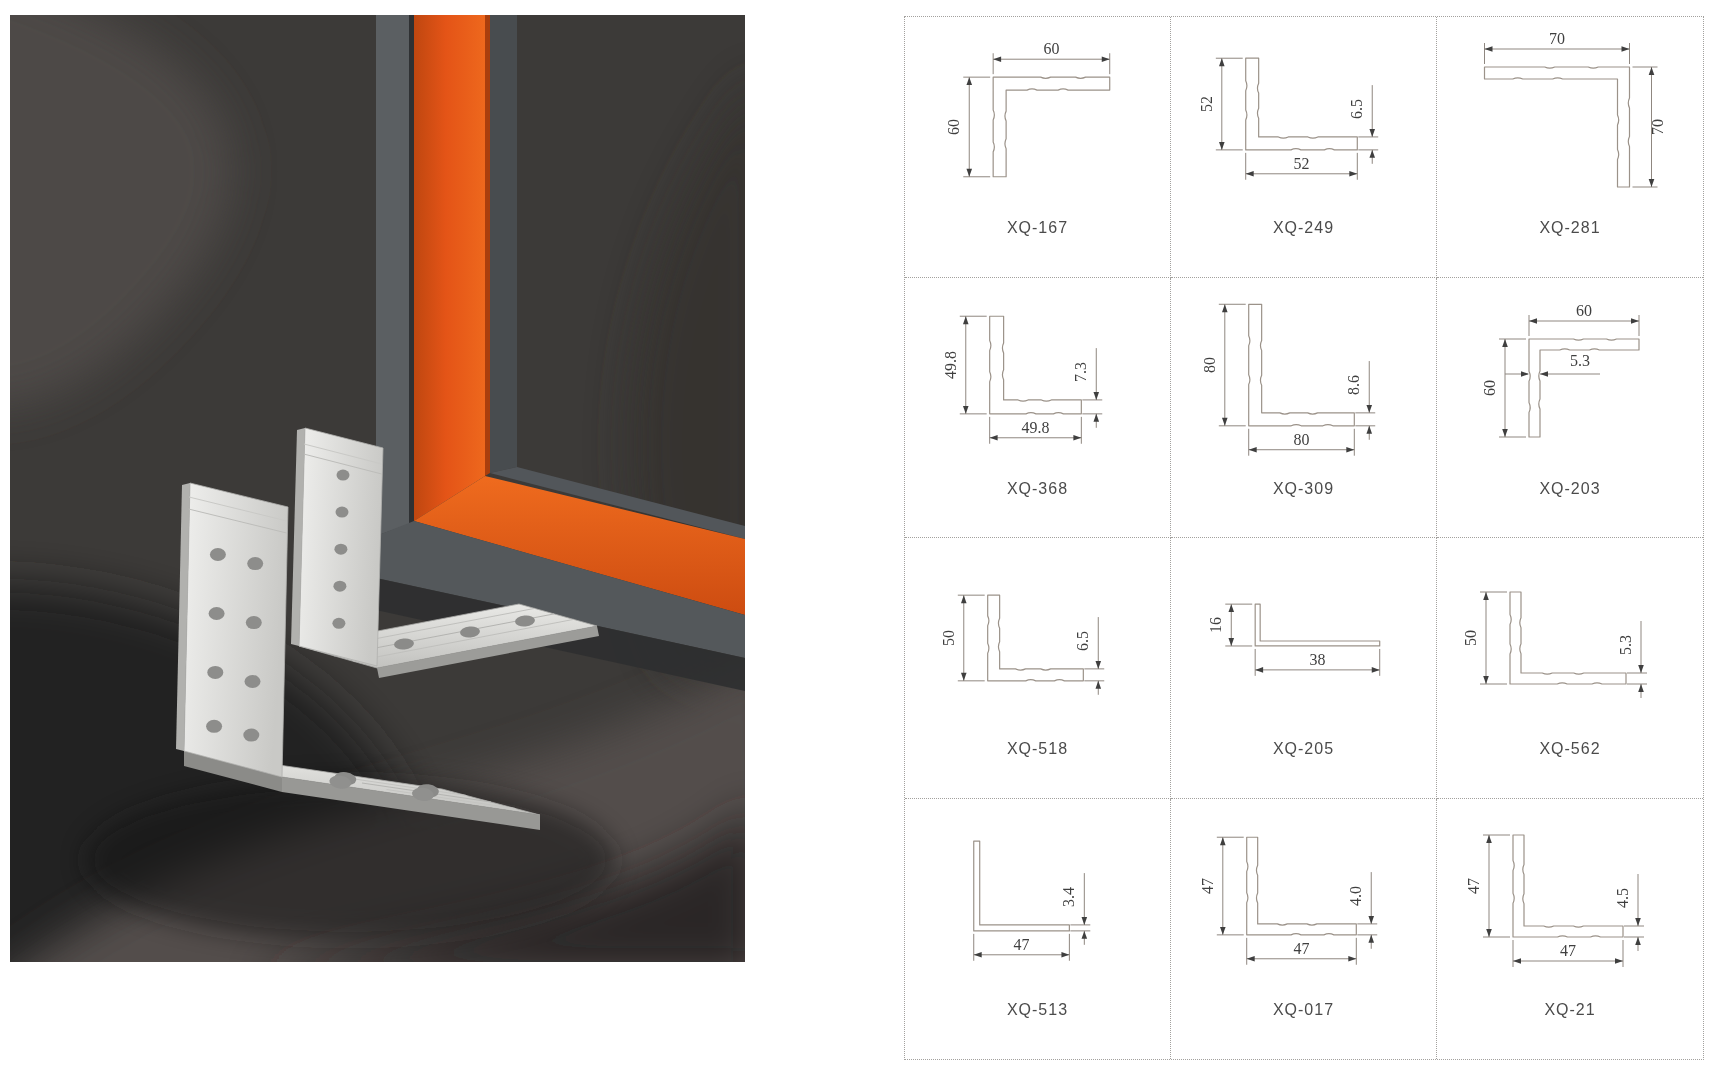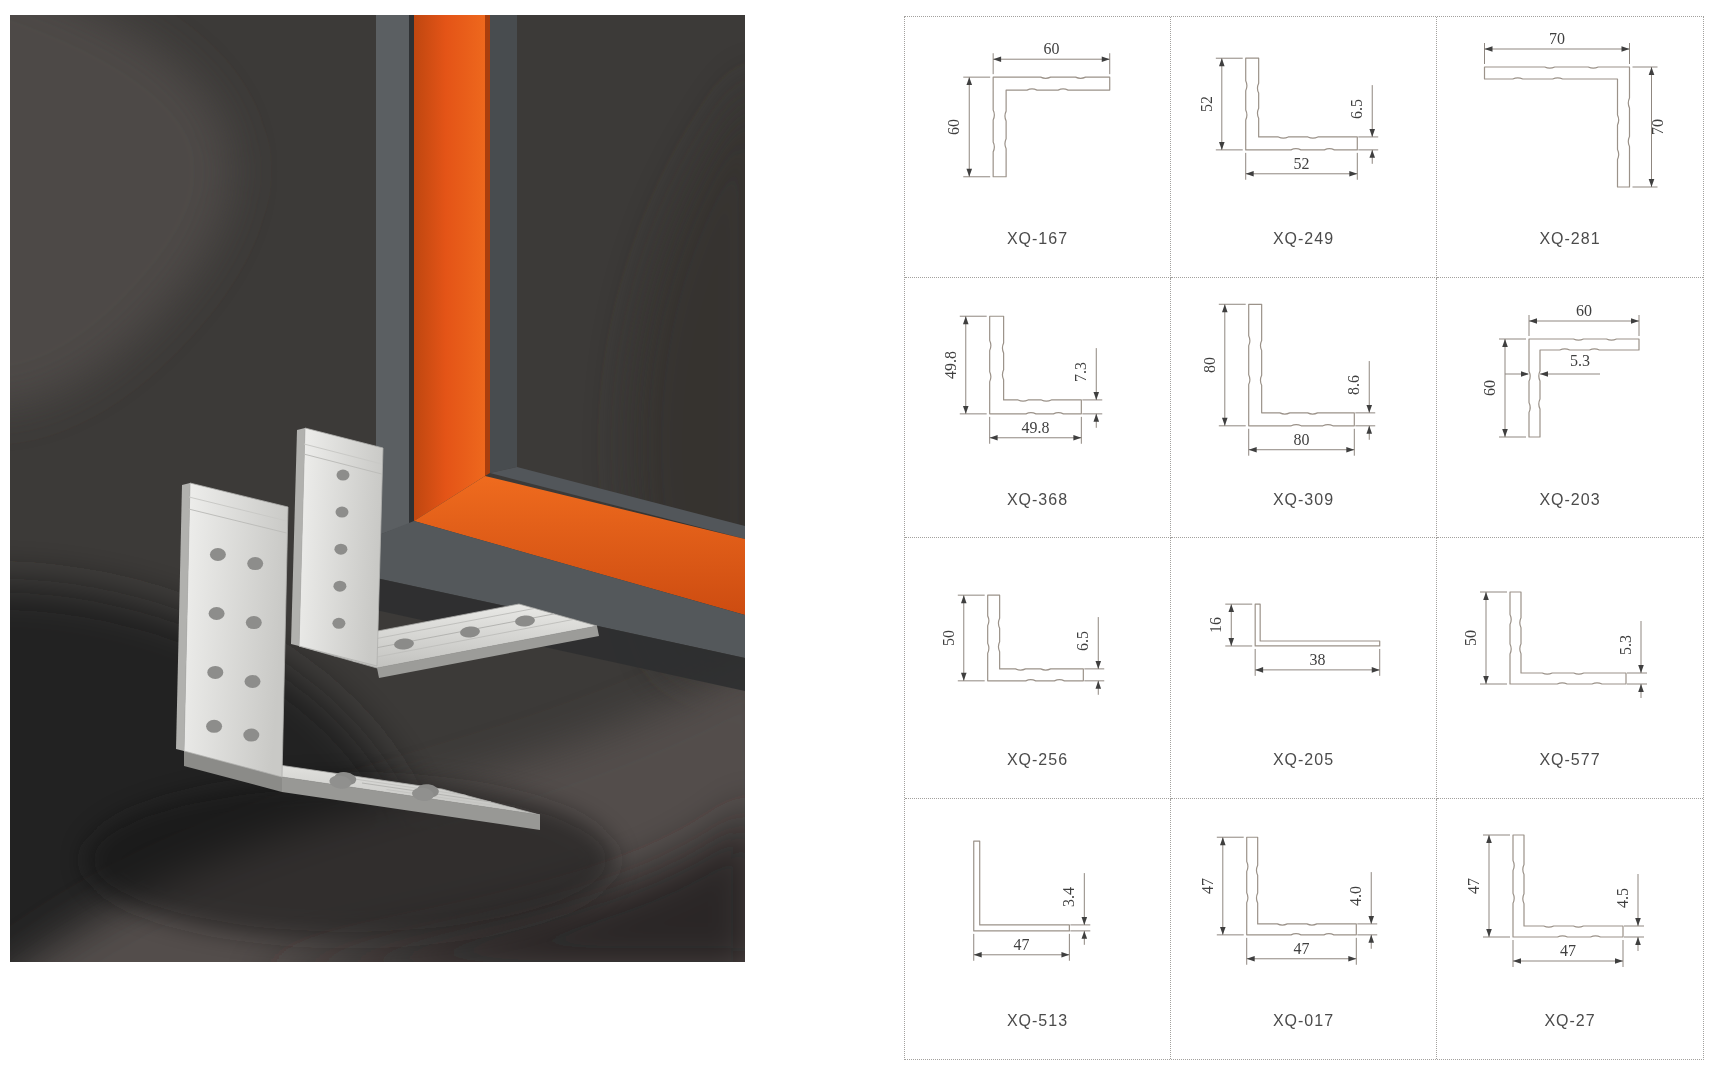--- a/index.html
+++ b/index.html
@@ -8,21 +8,21 @@
   .stage{position:absolute;inset:0;}
   svg.photo{position:absolute;left:10px;top:15px;display:block;}
   .catalog{position:absolute;left:904px;top:16px;width:800px;height:1044px;box-sizing:border-box;
            border:1px dotted #a3a19e;display:grid;
            grid-template-columns:repeat(3,1fr);grid-template-rows:repeat(4,1fr);}
   .cell{box-sizing:border-box;border-right:1px dotted #a3a19e;border-bottom:1px dotted #a3a19e;
         display:flex;flex-direction:column;align-items:center;}
   .cell:nth-child(3n){border-right:none;}
   .cell:nth-child(n+10){border-bottom:none;}
   .cell svg.drawing{width:100%;height:200px;display:block;}
-  .plabel{margin-top:13px;font-size:16px;letter-spacing:1px;color:#4b4b4b;}
+  .plabel{margin-top:2px;font-size:16px;letter-spacing:1px;color:#4b4b4b;}
 </style>
 </head>
 <body>
 
 <div class="stage">
 
   <svg class="photo" width="735" height="947" viewBox="0 0 735 947">
     <defs>
       <linearGradient id="gOV" x1="0" y1="0" x2="1" y2="0">
         <stop offset="0" stop-color="#bf4710"></stop>
@@ -279,21 +279,21 @@
             <text x="49" y="100" text-anchor="middle" font-size="16" fill="#3f3f3f" font-family="&quot;Liberation Serif&quot;,serif" transform="rotate(-90 49 100)">50</text>
             <line x1="180" y1="131" x2="200" y2="131" stroke="#8f8780" stroke-width="1"></line>
             <line x1="180" y1="143" x2="200" y2="143" stroke="#8f8780" stroke-width="1"></line>
             <line x1="194" y1="79" x2="194" y2="131" stroke="#8f8780" stroke-width="1"></line>
             <polygon points="194,131 191.2,123 196.8,123" fill="#3f3f3f"></polygon>
             <line x1="194" y1="157" x2="194" y2="143" stroke="#8f8780" stroke-width="1"></line>
             <polygon points="194,143 191.2,151 196.8,151" fill="#3f3f3f"></polygon>
             <text x="184" y="103" text-anchor="middle" font-size="16" fill="#3f3f3f" font-family="&quot;Liberation Serif&quot;,serif" transform="rotate(-90 184 103)">6.5</text>
           </g>
         </svg>
-        <div class="plabel">XQ-256</div>
+        <div class="plabel">XQ-518</div>
       </div>
       <div class="cell">
         <svg viewBox="0 0 266 200" class="drawing">
           <path d="M84.5 66 L84.5 108 L209.5 108 L209.5 103 L89.5 103 L89.5 66 Z" fill="#ffffff" stroke="#9b9289" stroke-width="1.2" stroke-linejoin="round"></path>
           <g>
             <line x1="81.5" y1="66" x2="54.5" y2="66" stroke="#8f8780" stroke-width="1"></line>
             <line x1="81.5" y1="108" x2="54.5" y2="108" stroke="#8f8780" stroke-width="1"></line>
             <line x1="60.5" y1="66" x2="60.5" y2="108" stroke="#8f8780" stroke-width="1"></line>
             <polygon points="60.5,66 57.7,74 63.3,74" fill="#3f3f3f"></polygon>
             <polygon points="60.5,108 57.7,100 63.3,100" fill="#3f3f3f"></polygon>
@@ -320,21 +320,21 @@
             <text x="39" y="100" text-anchor="middle" font-size="16" fill="#3f3f3f" font-family="&quot;Liberation Serif&quot;,serif" transform="rotate(-90 39 100)">50</text>
             <line x1="190" y1="135" x2="210" y2="135" stroke="#8f8780" stroke-width="1"></line>
             <line x1="190" y1="146" x2="210" y2="146" stroke="#8f8780" stroke-width="1"></line>
             <line x1="204" y1="83" x2="204" y2="135" stroke="#8f8780" stroke-width="1"></line>
             <polygon points="204,135 201.2,127 206.8,127" fill="#3f3f3f"></polygon>
             <line x1="204" y1="160" x2="204" y2="146" stroke="#8f8780" stroke-width="1"></line>
             <polygon points="204,146 201.2,154 206.8,154" fill="#3f3f3f"></polygon>
             <text x="194" y="107" text-anchor="middle" font-size="16" fill="#3f3f3f" font-family="&quot;Liberation Serif&quot;,serif" transform="rotate(-90 194 107)">5.3</text>
           </g>
         </svg>
-        <div class="plabel">XQ-577</div>
+        <div class="plabel">XQ-562</div>
       </div>
       <div class="cell">
         <svg viewBox="0 0 266 200" class="drawing">
           <path d="M69 42 L69 132 L165 132 L165 126 L75 126 L75 42 Z" fill="#ffffff" stroke="#9b9289" stroke-width="1.2" stroke-linejoin="round"></path>
           <g>
             <line x1="69" y1="135" x2="69" y2="162" stroke="#8f8780" stroke-width="1"></line>
             <line x1="165" y1="135" x2="165" y2="162" stroke="#8f8780" stroke-width="1"></line>
             <line x1="69" y1="156" x2="165" y2="156" stroke="#8f8780" stroke-width="1"></line>
             <polygon points="69,156 77,153.2 77,158.8" fill="#3f3f3f"></polygon>
             <polygon points="165,156 157,153.2 157,158.8" fill="#3f3f3f"></polygon>
@@ -395,16 +395,16 @@
             <text x="131" y="157" text-anchor="middle" font-size="16" fill="#3f3f3f" font-family="&quot;Liberation Serif&quot;,serif">47</text>
             <line x1="187" y1="127" x2="207" y2="127" stroke="#8f8780" stroke-width="1"></line>
             <line x1="187" y1="138" x2="207" y2="138" stroke="#8f8780" stroke-width="1"></line>
             <line x1="201" y1="75" x2="201" y2="127" stroke="#8f8780" stroke-width="1"></line>
             <polygon points="201,127 198.2,119 203.8,119" fill="#3f3f3f"></polygon>
             <line x1="201" y1="152" x2="201" y2="138" stroke="#8f8780" stroke-width="1"></line>
             <polygon points="201,138 198.2,146 203.8,146" fill="#3f3f3f"></polygon>
             <text x="191" y="99" text-anchor="middle" font-size="16" fill="#3f3f3f" font-family="&quot;Liberation Serif&quot;,serif" transform="rotate(-90 191 99)">4.5</text>
           </g>
         </svg>
-        <div class="plabel">XQ-27</div>
+        <div class="plabel">XQ-21</div>
       </div>
     </div>
 </div>
 
 </body></html>

